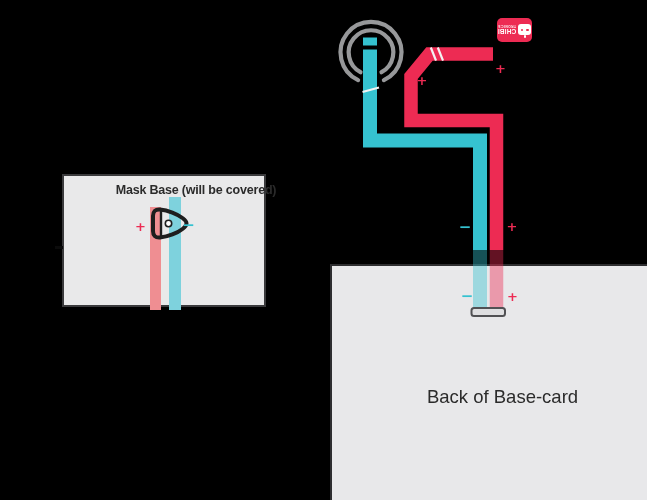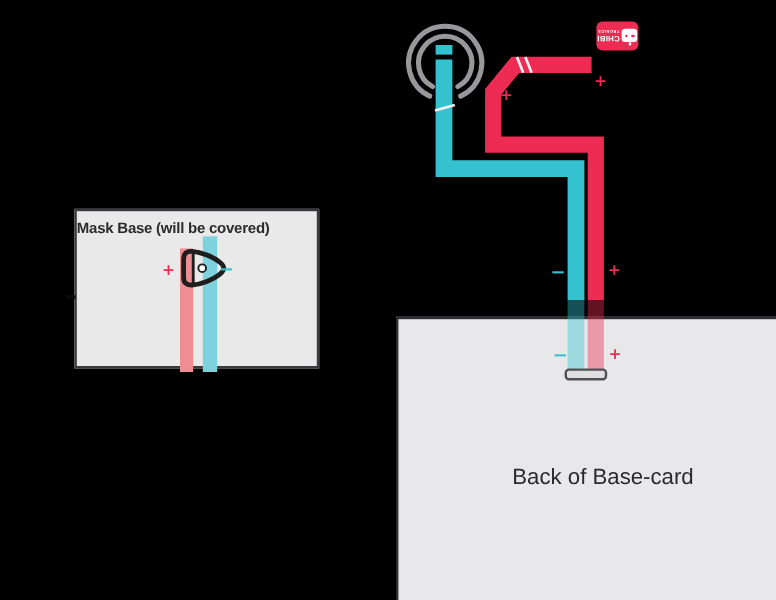--- a/index.html
+++ b/index.html
@@ -9,22 +9,22 @@
     font-family:"Liberation Sans", sans-serif;
   }
   .abs{position:absolute;}
 
   
   .mask-panel{
     left:62px;top:174px;width:204px;height:133px;box-sizing:border-box;
     background:var(--panel_bg);border:2px solid var(--panel_border);
   }
   .mask-title{
-    position:absolute;left:0;top:7px;width:100%;text-align:left;
-    font-size:12.5px;font-weight:700;color:var(--text);letter-spacing:-0.2px;
+    position:absolute;left:0;top:7px;width:100%;text-align:center;
+    font-size:12.5px;font-weight:700;color:var(--text);letter-spacing:-0.2px;padding-left:32px;
   }
   .stripe{position:absolute;}
   .stripe.pos{left:86px;top:31px;width:11px;height:103px;background:var(--red_faded);}
   .stripe.neg{left:105px;top:21px;width:12px;height:113px;background:var(--teal_faded);}
   .edge-tick{left:55px;top:246px;width:8px;height:3px;background:#0b0b0b;}
 
   
   .base-card{
     left:330px;top:264px;width:343px;height:250px;box-sizing:border-box;
     background:var(--card_bg);

